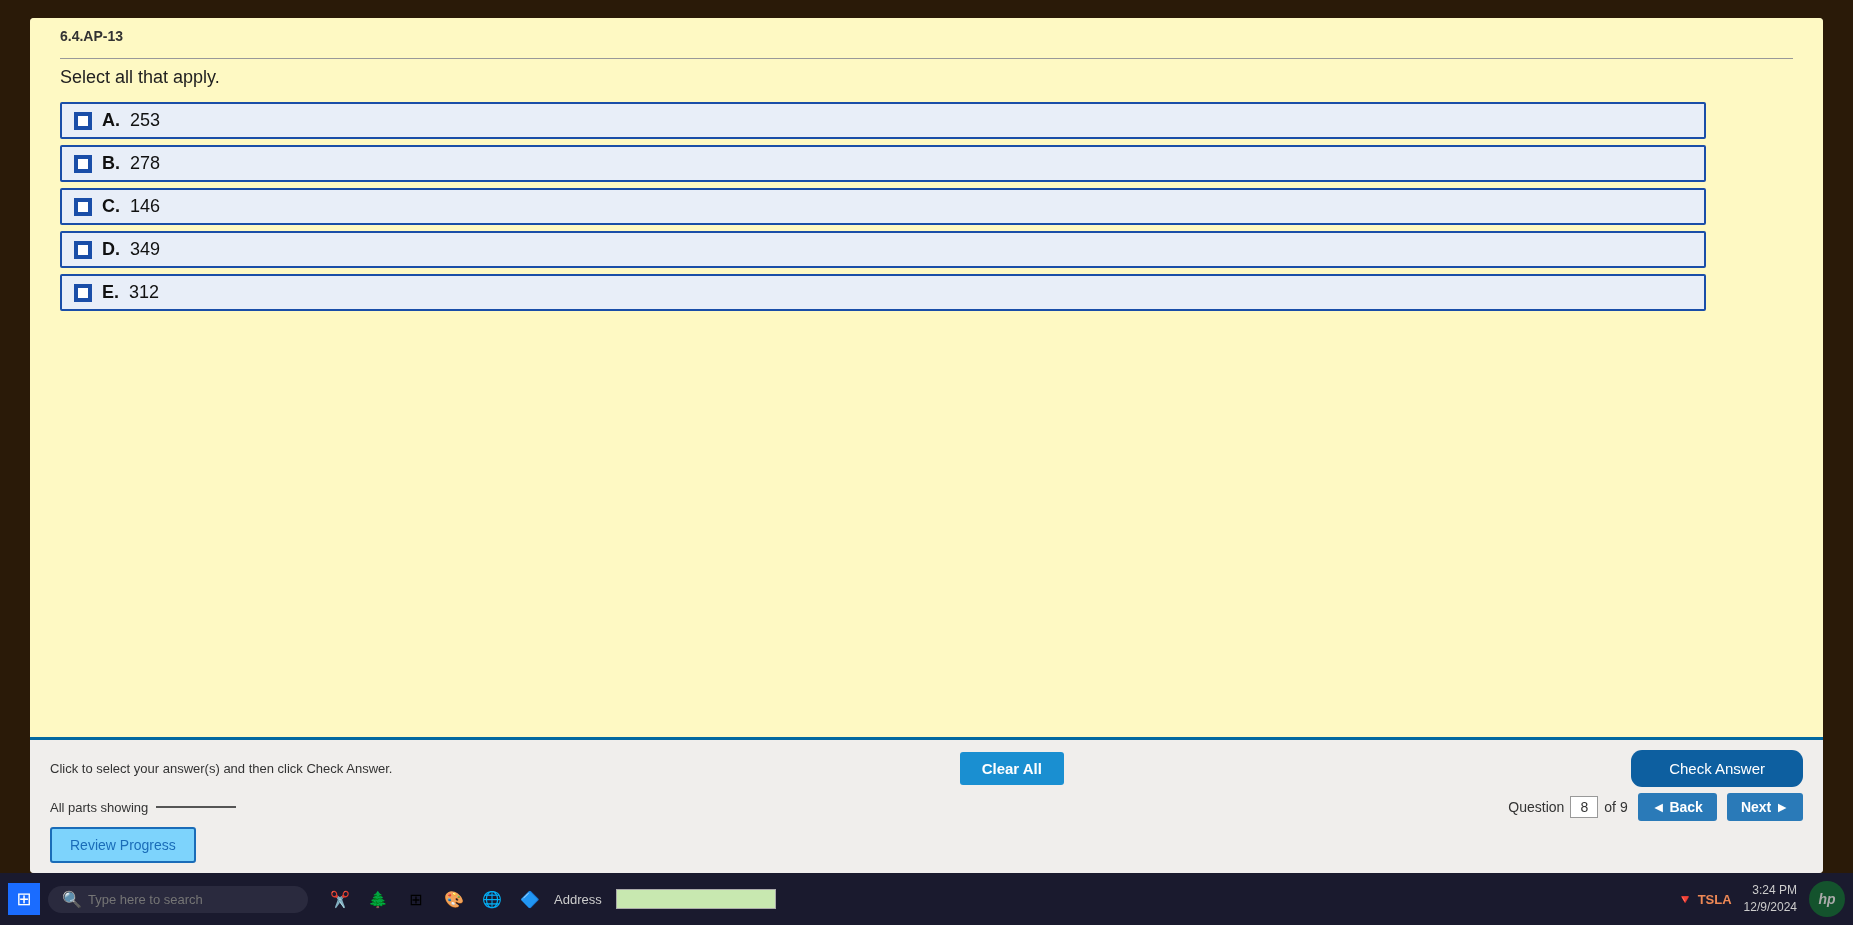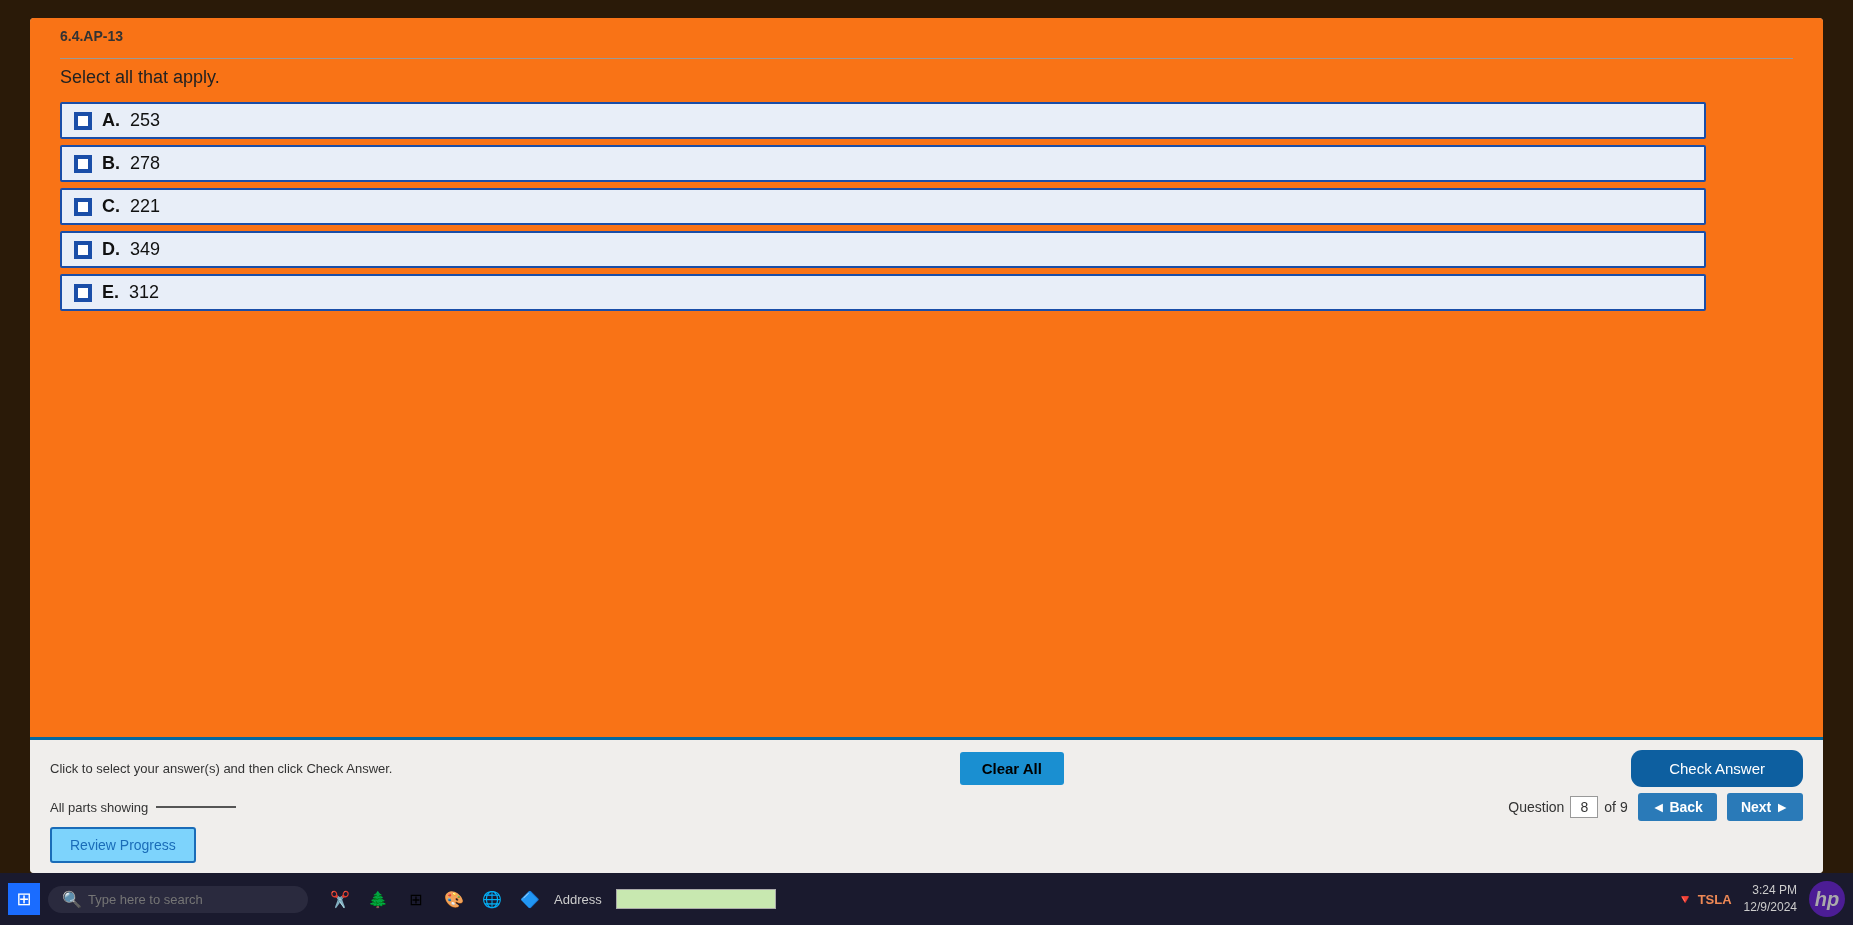--- a/index.html
+++ b/index.html
@@ -17,21 +17,21 @@
       background: #c8bfb0;
       margin: 18px 30px 0 30px;
       flex: 1;
       border-radius: 4px;
       overflow: hidden;
       display: flex;
       flex-direction: column;
     }
 
     .question-area {
-      background: #f97316;
+      background: #fef9c3;
       flex: 1;
       padding: 10px 30px 10px 30px;
       display: flex;
       flex-direction: column;
       position: relative;
     }
 
     .question-id {
       font-size: 14px;
       color: #333;
@@ -121,21 +121,21 @@
       justify-content: space-between;
     }
 
     .click-instruction {
       font-size: 13px;
       color: #333;
     }
 
     .clear-all-btn {
       background: #1a8fd1;
-      color: #000000;
+      color: #ffffff;
       border: none;
       padding: 8px 22px;
       font-size: 15px;
       border-radius: 3px;
       cursor: pointer;
       font-weight: bold;
     }
 
     .check-answer-btn {
       background: #0d5fa0;
@@ -315,27 +315,27 @@
     .time-area {
       text-align: right;
       color: #ccc;
       font-size: 12px;
       line-height: 1.4;
     }
 
     .hp-logo {
       width: 36px;
       height: 36px;
-      background: #4c1d95;
+      background: #14532d;
       border-radius: 50%;
       display: flex;
       align-items: center;
       justify-content: center;
       color: #aaa;
-      font-size: 20px;
+      font-size: 14px;
       font-style: italic;
       font-weight: bold;
     }
   </style>
 </head>
 <body>
 
 <div class="screen">
   <div class="question-area">
     <div class="question-id">6.4.AP-13</div>
@@ -350,21 +350,21 @@
 
     <div class="answer-box selected">
       <span class="checkbox-icon"></span>
       <span class="answer-letter">B.</span>
       <span class="answer-value">278</span>
     </div>
 
     <div class="answer-box selected">
       <span class="checkbox-icon"></span>
       <span class="answer-letter">C.</span>
-      <span class="answer-value">221</span>
+      <span class="answer-value">146</span>
     </div>
 
     <div class="answer-box selected">
       <span class="checkbox-icon"></span>
       <span class="answer-letter">D.</span>
       <span class="answer-value">349</span>
     </div>
 
     <div class="answer-box selected">
       <span class="checkbox-icon"></span>

